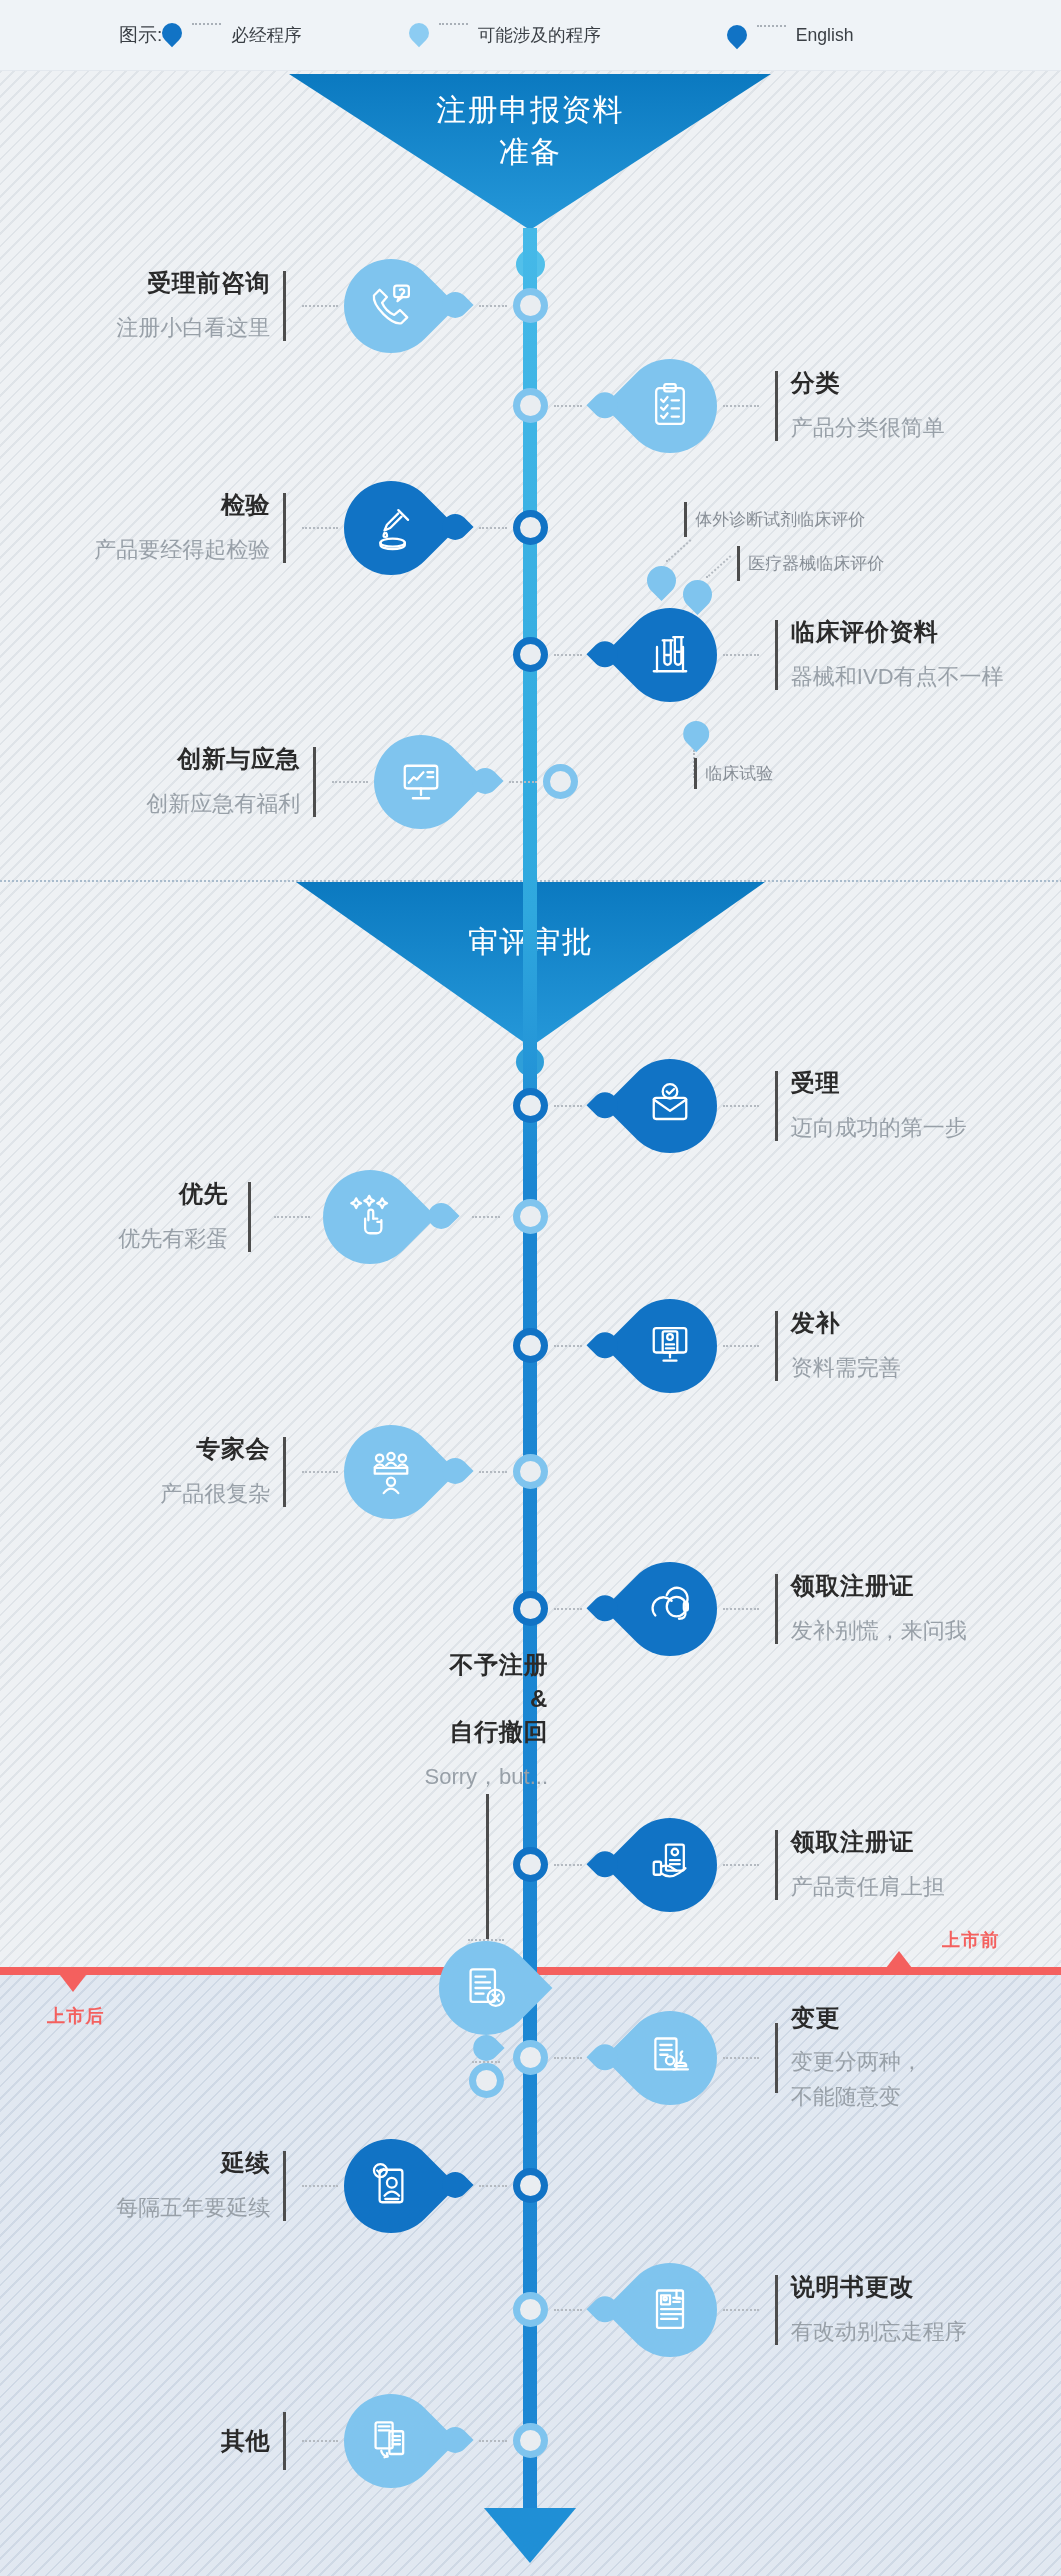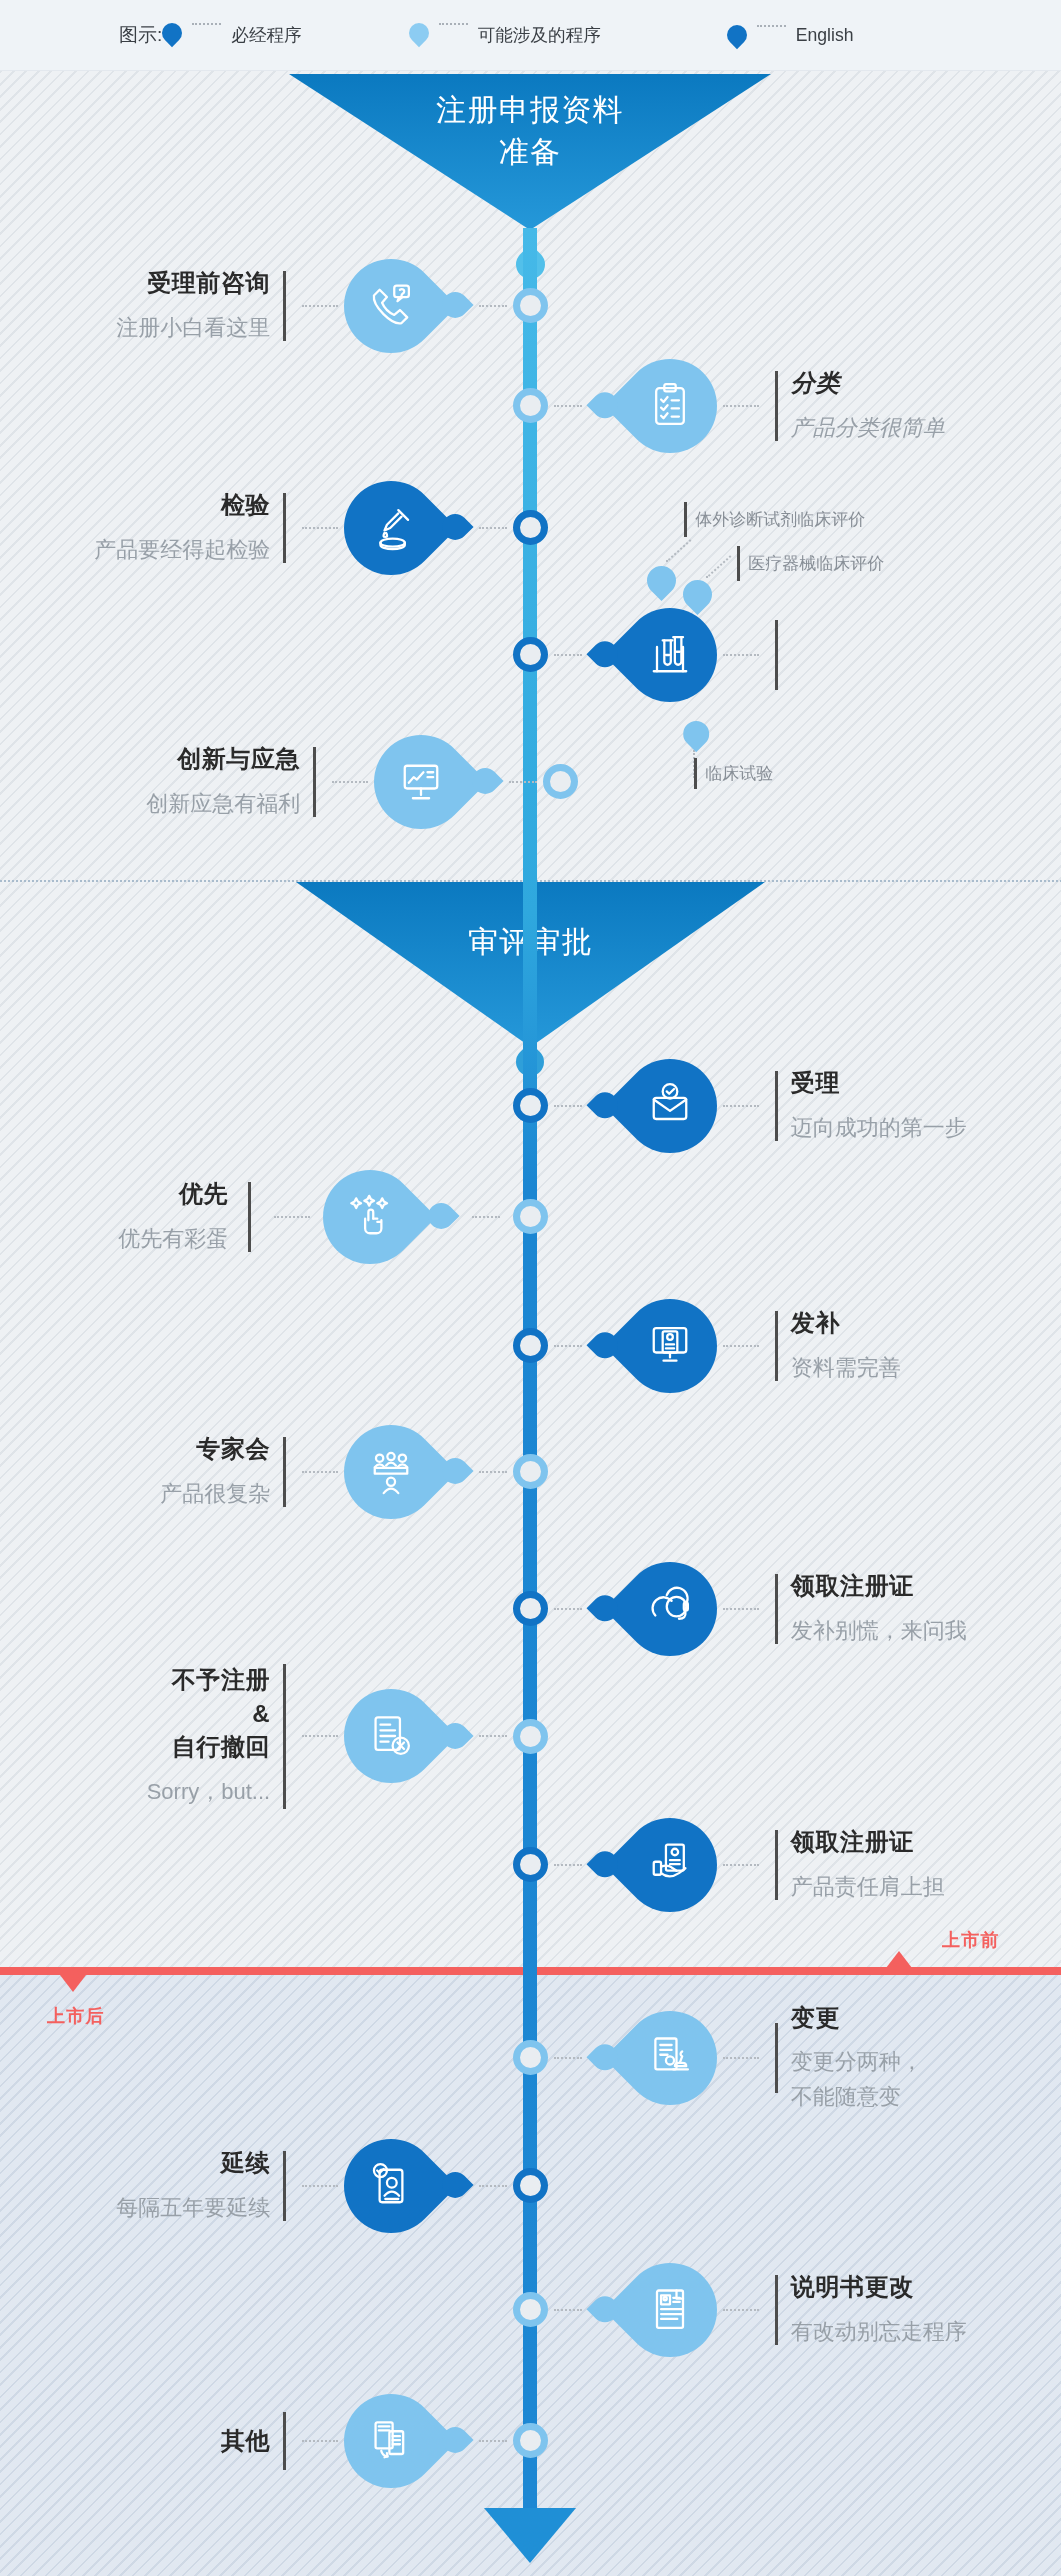--- a/index.html
+++ b/index.html
@@ -177,21 +177,21 @@
               <path d="M42 21 l-2 5 6 -5"></path>
               <path d="M43 12 c3 -2 6 0 5 3 c-1 2 -3 2 -3 4"></path>
               <path d="M45 20.5 v0.01"></path>
             </svg>
           </div>
         </div>
     <div class="drop-small"></div>
     <div class="dots dots-b"></div>
     <div class="node"></div>
   </div>
-      <div class="step right optional s2" style="top: 352px; height: 107px; left: 513px; font-style: italic;">
+      <div class="step right optional s2" style="top: 352px; height: 107px; left: 513px;">
     <div class="texts">
       <div class="title">分类</div>
       <div class="subtitle">产品分类很简单</div>
     </div>
     <div class="bar"></div>
     <div class="dots dots-a"></div>
     <div class="drop-big">
           <div class="icon-rotor">
             <svg viewBox="0 0 64 64">
               <rect x="15" y="10" width="34" height="44" rx="4"></rect>
@@ -225,20 +225,24 @@
               <ellipse cx="34" cy="50" rx="15" ry="5"></ellipse>
               <path d="M19 50 v3 a15 5 0 0 0 30 0 v-3"></path>
             </svg>
           </div>
         </div>
     <div class="drop-small"></div>
     <div class="dots dots-b"></div>
     <div class="node"></div>
   </div>
       <div class="step right required s4" style="top: 601px; height: 107px; left: 513px;">
+    <div class="texts">
+      <div class="title">临床评价资料</div>
+      <div class="subtitle">器械和IVD有点不一样</div>
+    </div>
     <div class="bar"></div>
     <div class="dots dots-a"></div>
     <div class="drop-big">
           <div class="icon-rotor">
             <svg viewBox="0 0 64 64">
               <path d="M12 52 h40"></path>
               <path d="M16 22 v30 M48 22 v30"></path>
               <path d="M25 14 v26 a4 4 0 0 0 8 0 V14"></path>
               <path d="M23 14 h12"></path>
               <path d="M38 10 v30 a4 4 0 0 0 8 0 V10"></path>
@@ -378,21 +382,21 @@
               <path d="M28 15 a13 13 0 0 1 25 8"></path>
               <rect x="49" y="24" width="5" height="10" rx="2.5"></rect>
               <path d="M51 36 q1 8 -8 8"></path>
             </svg>
           </div>
         </div>
     <div class="drop-small"></div>
     <div class="dots dots-b"></div>
     <div class="node"></div>
   </div>
-      <div class="step left optional s11" style="top: 1648px; height: 176px; right: 514px;">
+      <div class="step left optional s11" style="top: 1648px; height: 176px; right: 514px; flex-direction: column;">
     <div class="texts">
       <div class="title">不予注册
 &amp;
 自行撤回</div>
       <div class="subtitle">Sorry，but...</div>
     </div>
     <div class="bar"></div>
     <div class="dots dots-a"></div>
     <div class="drop-big">
           <div class="icon-rotor">

